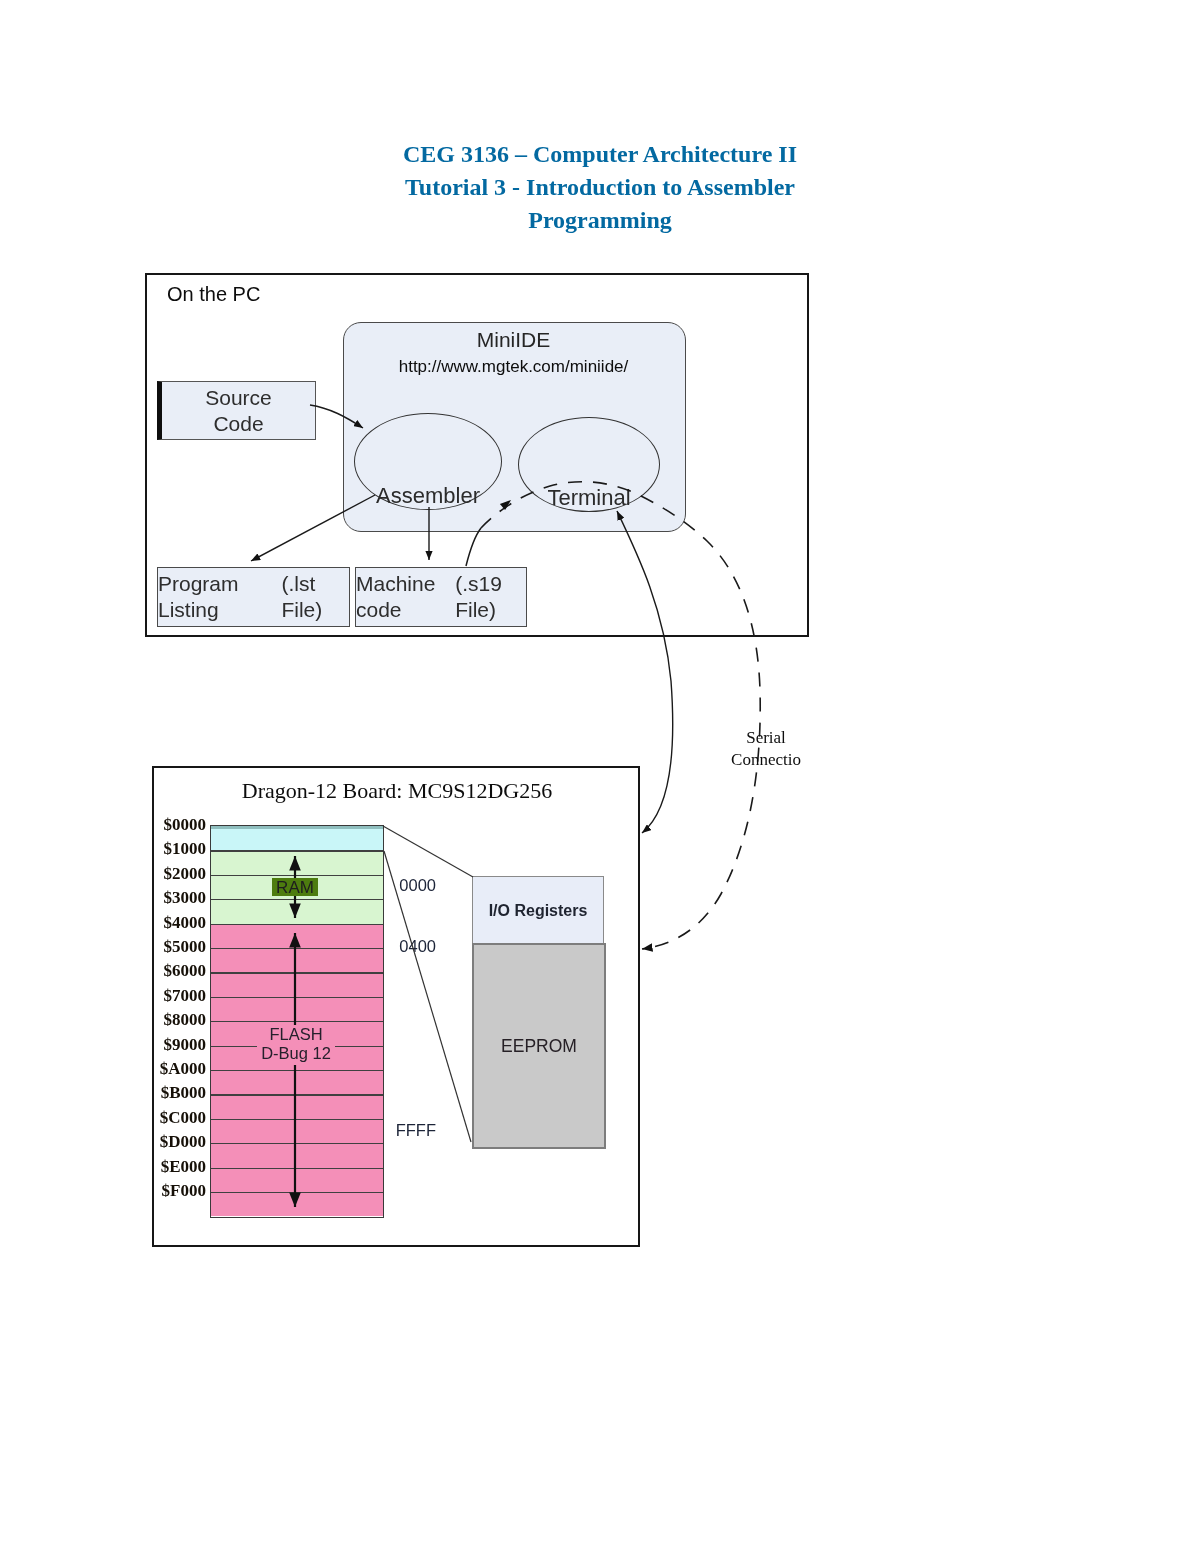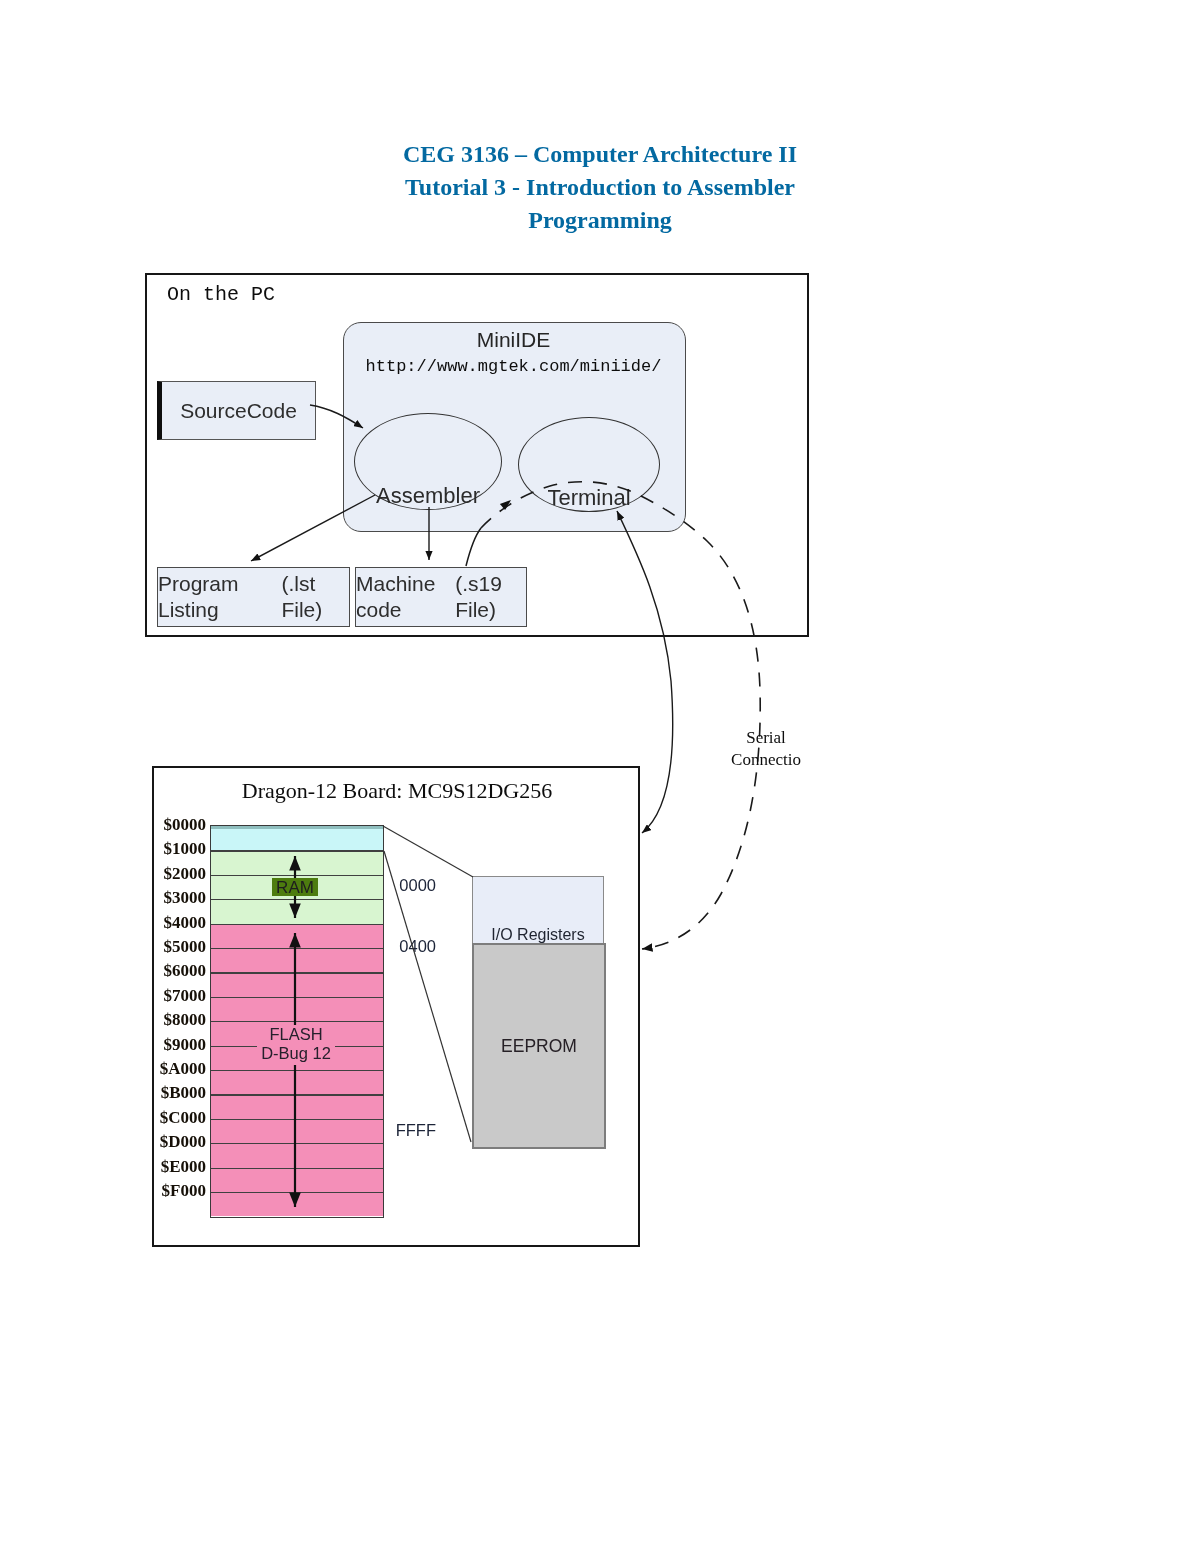--- a/index.html
+++ b/index.html
@@ -1,30 +1,30 @@
 <!DOCTYPE html>
 <html><head>
 <meta charset="utf-8">
 <style>
   html,body{margin:0;padding:0;background:#fff;}
   #page{position:relative;width:1200px;height:1553px;background:#ffffff;overflow:hidden;
         font-family:"Liberation Sans",sans-serif;color:#1a1a1a;}
-  .serif{font-family:Liberation Mono, monospace;}
+  .serif{font-family:Liberation Sans, sans-serif;}
   #title{position:absolute;left:0;top:138px;width:1200px;text-align:center;
          font-family:"Liberation Serif",serif;font-weight:bold;font-size:24px;line-height:33px;color:#0369a1;}
   
   #pc-box{position:absolute;left:145px;top:273px;width:660px;height:360px;border:2px solid #161616;z-index:1;}
   #on-pc-label{position:absolute;left:167px;top:283px;font-size:20px;color:#0d0d0d;z-index:3;}
   #miniide-box{position:absolute;left:343px;top:322px;width:341px;height:208px;border:1.5px solid #4a4a4a;
                border-radius:18px;background:#e9eef7;z-index:1;}
   #miniide-title{position:absolute;left:343px;top:328px;width:341px;text-align:center;font-size:21px;color:#262626;z-index:3;}
   #miniide-url{position:absolute;left:343px;top:357px;width:341px;text-align:center;font-size:17px;color:#0d0d0d;z-index:3;}
   #source-box{position:absolute;left:157px;top:381px;width:153px;height:57px;background:#e9eef7;
               border:1.2px solid #555;border-left:5px solid #0e0e0e;z-index:1;
-              display:flex;flex-direction:row;align-items:center;justify-content:center;
+              display:flex;flex-direction:column;align-items:center;justify-content:center;
               font-size:21px;line-height:26px;color:#2e2e2e;}
   .ellipse{position:absolute;border:1.4px solid #333;border-radius:50%;z-index:1;
            display:flex;align-items:flex-end;justify-content:center;font-size:22px;color:#2b2b2b;}
   #assembler-ellipse{left:354px;top:413px;width:146px;height:95px;}
   #terminal-ellipse{left:518px;top:417px;width:140px;height:93px;}
   .file-box{position:absolute;top:567px;height:58px;background:#e9eef7;border:1.4px solid #4a4a4a;z-index:1;
             display:flex;flex-direction:row;align-items:center;
             font-size:21px;line-height:26px;color:#2e2e2e;}
   #program-box{left:157px;width:191px;}
   #machine-box{left:355px;width:170px;}
@@ -38,22 +38,22 @@
   #memory-map .region{position:absolute;left:0;width:172px;}
   #memory-map .rowline{position:absolute;left:0;width:172px;height:1.2px;background:#404040;}
   #map-labels{position:absolute;left:0;top:0;z-index:3;}
   .addr{position:absolute;left:148px;width:58px;text-align:right;font-family:"Liberation Serif",serif;
         font-weight:bold;font-size:17px;color:#161008;}
   #ram-label{position:absolute;left:272px;top:878px;width:46px;height:18px;background:#4d7c0f;
              text-align:center;font-size:17px;color:#1e1e1e;z-index:3;}
   #flash-label{position:absolute;left:257px;top:1025px;width:78px;height:40px;background:#f48fb8;
                text-align:center;font-size:16.5px;line-height:19px;color:#26202c;z-index:3;}
   #detail-io{position:absolute;left:472px;top:876px;width:130px;height:67px;background:#e8edf8;
-             border:1px solid #8a8a8a;display:flex;align-items:flex-end;justify-content:center;
-             font-size:16px;font-weight:normal;color:#1f2430;z-index:1;}
+             border:1px solid #8a8a8a;display:flex;align-items:center;justify-content:center;
+             font-size:16px;font-weight:bold;color:#1f2430;z-index:1;}
   #detail-eeprom{position:absolute;left:472px;top:943px;width:130px;height:202px;background:#c9c9c9;
                  border:2px solid #7d7d7d;display:flex;align-items:center;justify-content:center;
                  font-size:17.5px;color:#262026;z-index:1;}
   .det-addr{position:absolute;left:380px;width:56px;text-align:right;font-size:16.5px;color:#1c2438;}
   #det-0000{top:876px;} #det-0400{top:937px;} #det-ffff{top:1121px;}
   #arrows{position:absolute;left:0;top:0;width:1200px;height:1553px;z-index:2;pointer-events:none;}
 </style>
 </head>
 <body>
 

